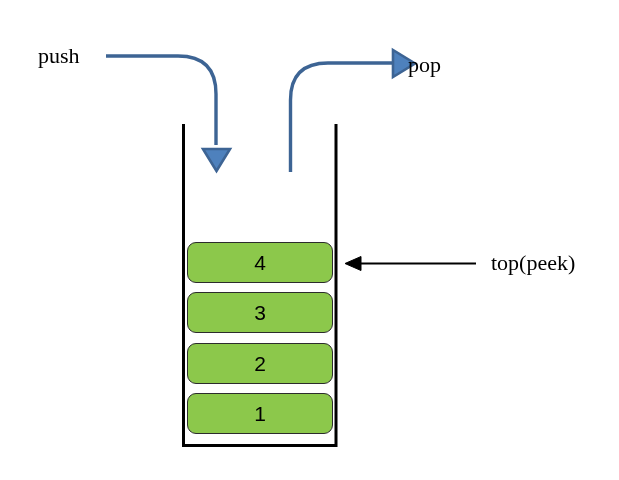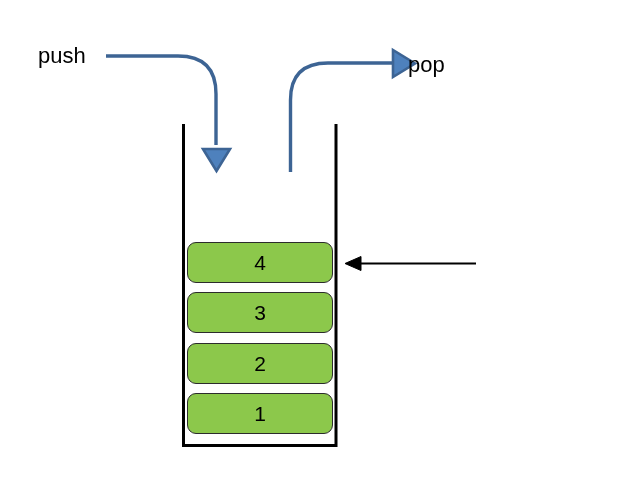--- a/index.html
+++ b/index.html
@@ -20,21 +20,21 @@
   }
   #vector-layer {
     position: absolute;
     left: 0;
     top: 0;
     width: 619px;
     height: 480px;
   }
   .label {
     position: absolute;
-    font-family: Liberation Sans, sans-serif;
+    font-family: Liberation Serif, serif;
     font-size: 22px;
     color: #000000;
     white-space: nowrap;
     line-height: 1;
   }
   #label-push { left: 38px; top: 45px; }
   #label-pop  { left: 408px; top: 54px; }
   #label-top-peek { left: 491px; top: 252px; }
 
   .stack-cell {
@@ -86,14 +86,15 @@
   <div class="stack-cell" style="top:292px;">3</div>
 
   <div class="stack-cell" style="top:343px;">2</div>
 
   <div class="stack-cell" style="top:393px;">1</div>
 
   <div class="label" id="label-push">push</div>
 
   <div class="label" id="label-pop">pop</div>
 
+  <div class="label" id="label-top-peek">top(peek)</div>
 
 </div>
 
 </body></html>

